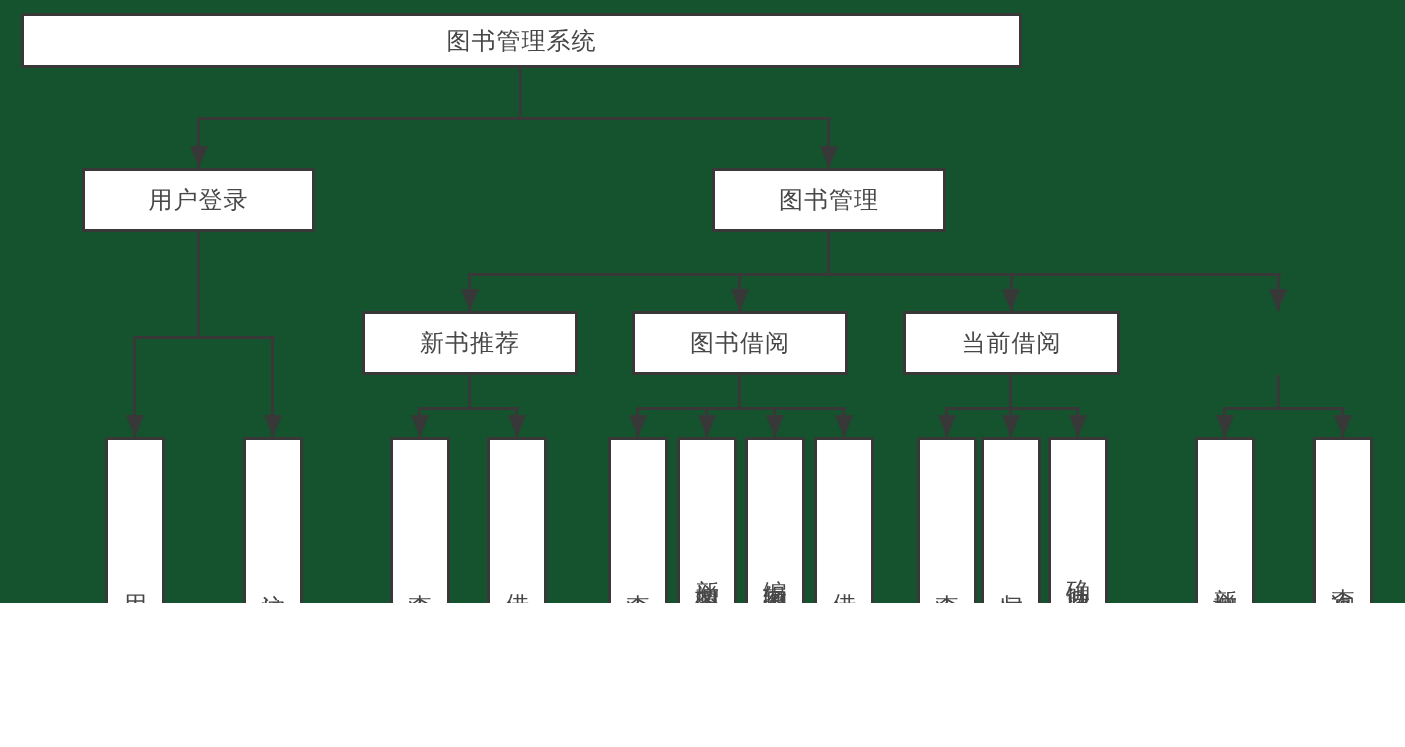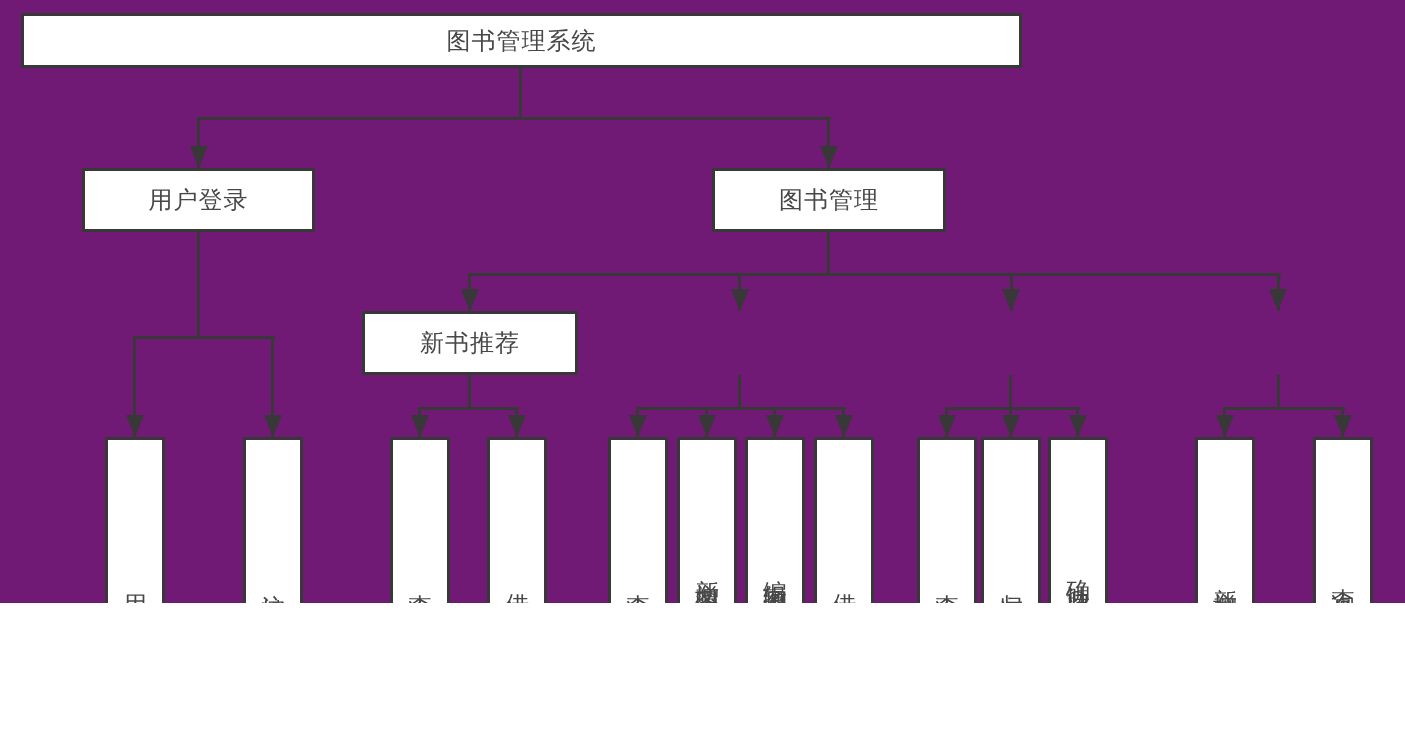--- a/index.html
+++ b/index.html
@@ -1,19 +1,19 @@
 <!DOCTYPE html>
 <html><head>
 <meta charset="utf-8">
 <style>
   html,body{margin:0;padding:0;background:#ffffff;}
   #canvas{
     position:relative;
     width:1405px;height:603px;
-    background:#701a75;
+    background:#14532d;
     overflow:hidden;
     font-family:"Liberation Sans", sans-serif;
     color:#454545;
   }
   .box{
     position:absolute;
     box-sizing:border-box;
     border:3px solid #383838;
     background:#ffffff;
     display:flex;
@@ -95,20 +95,26 @@
   <div class="line" style="left:1010px;top:273px;width:3px;height:38px"></div>
   <div class="line" style="left:1277px;top:273px;width:3px;height:38px"></div>
   <div class="arrow" style="left:461px;top:289px"></div>
   <div class="arrow" style="left:731px;top:289px"></div>
   <div class="arrow" style="left:1002px;top:289px"></div>
   <div class="arrow" style="left:1269px;top:289px"></div>
 
   <div class="box" style="left:362px;top:311px;width:216px;height:64px">
     <span class="hlabel">新书推荐</span>
   </div>
+  <div class="box" style="left:632px;top:311px;width:216px;height:64px">
+    <span class="hlabel">图书借阅</span>
+  </div>
+  <div class="box" style="left:903px;top:311px;width:217px;height:64px">
+    <span class="hlabel">当前借阅</span>
+  </div>
 
   <div class="line" style="left:468px;top:375px;width:3px;height:32px"></div>
   <div class="line" style="left:418px;top:407px;width:101px;height:3px"></div>
   <div class="line" style="left:418px;top:407px;width:3px;height:30px"></div>
   <div class="line" style="left:515px;top:407px;width:3px;height:30px"></div>
   <div class="arrow" style="left:411px;top:415px"></div>
   <div class="arrow" style="left:508px;top:415px"></div>
 
   <div class="line" style="left:738px;top:375px;width:3px;height:32px"></div>
   <div class="line" style="left:636px;top:407px;width:210px;height:3px"></div>

